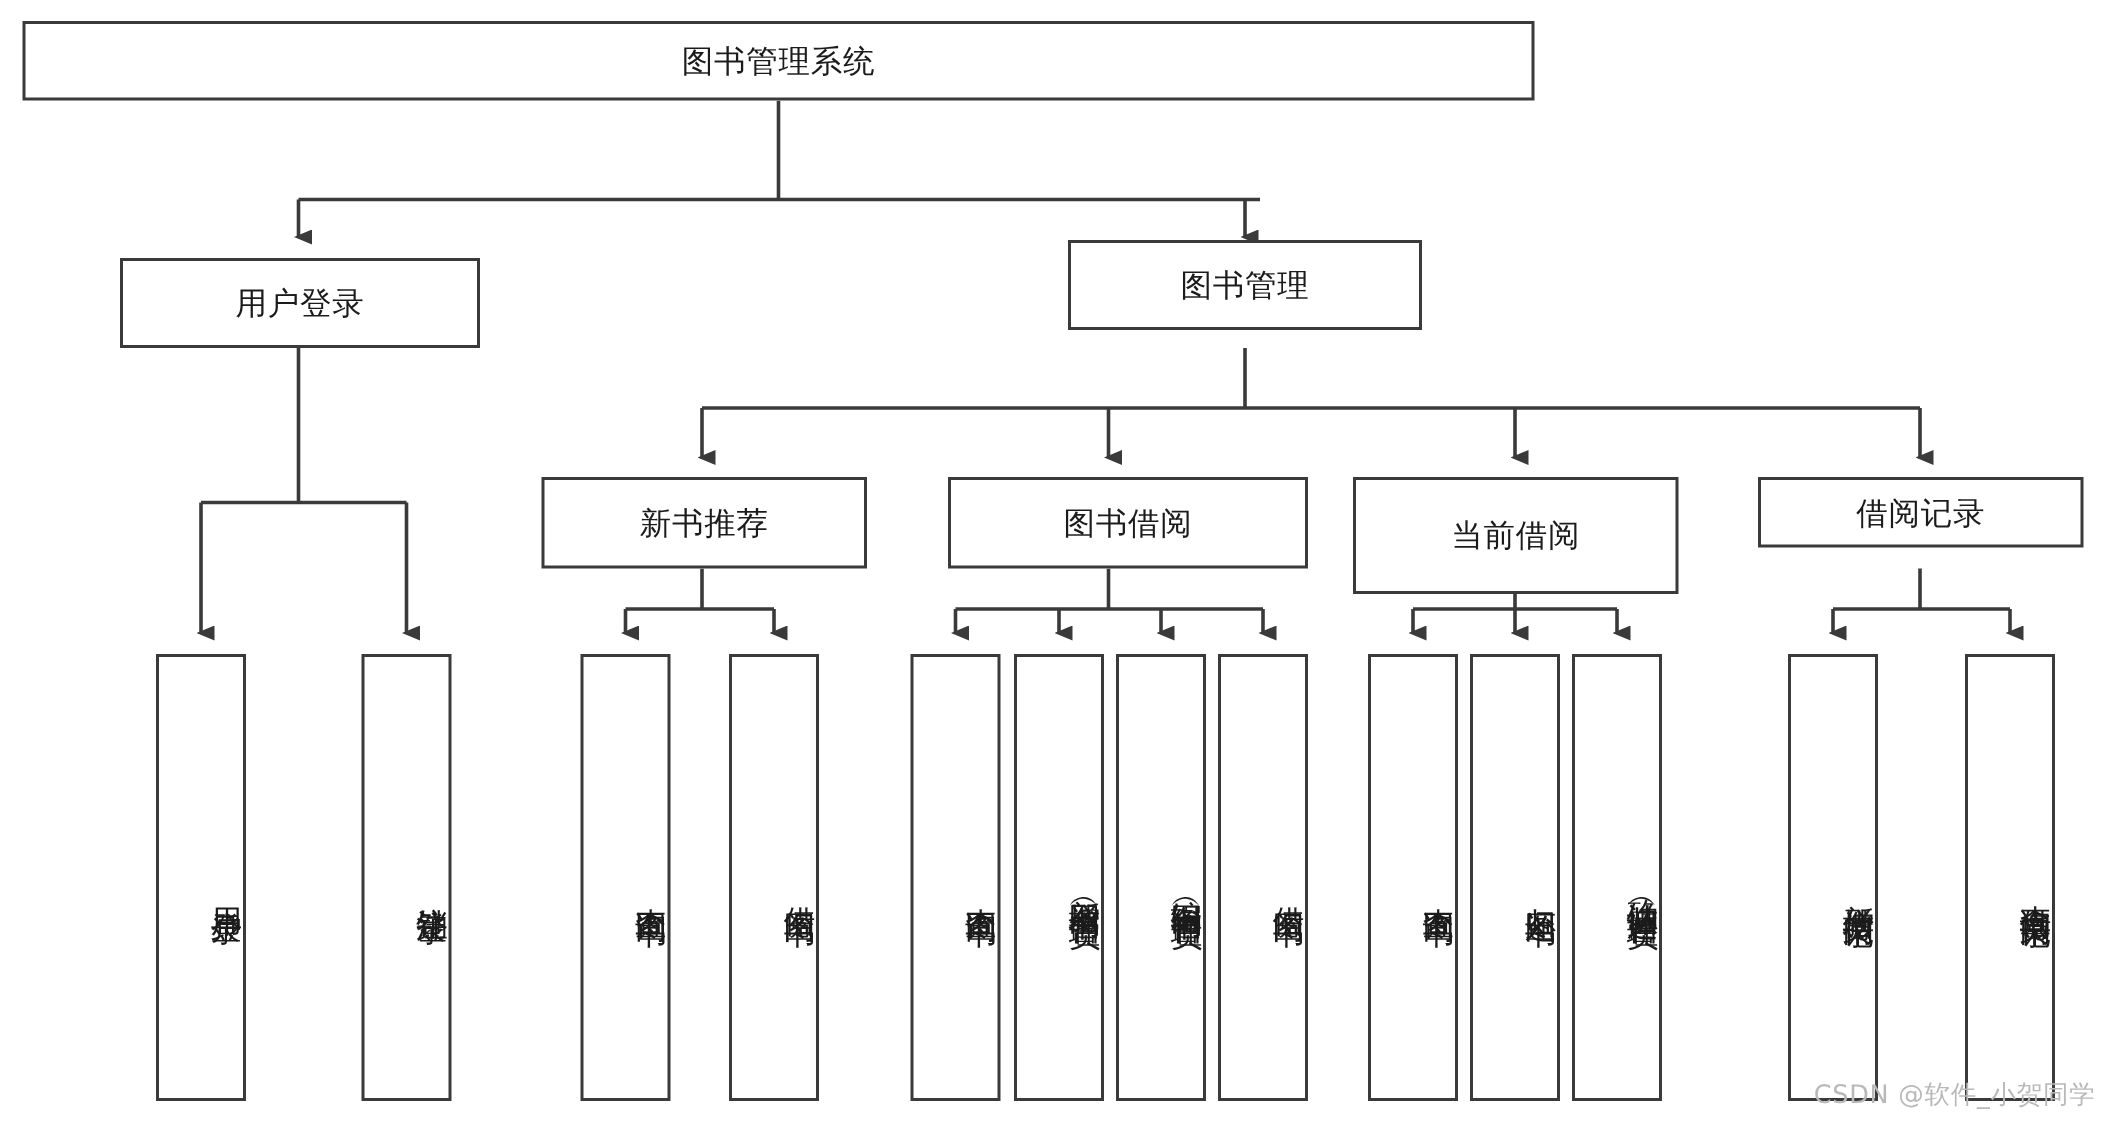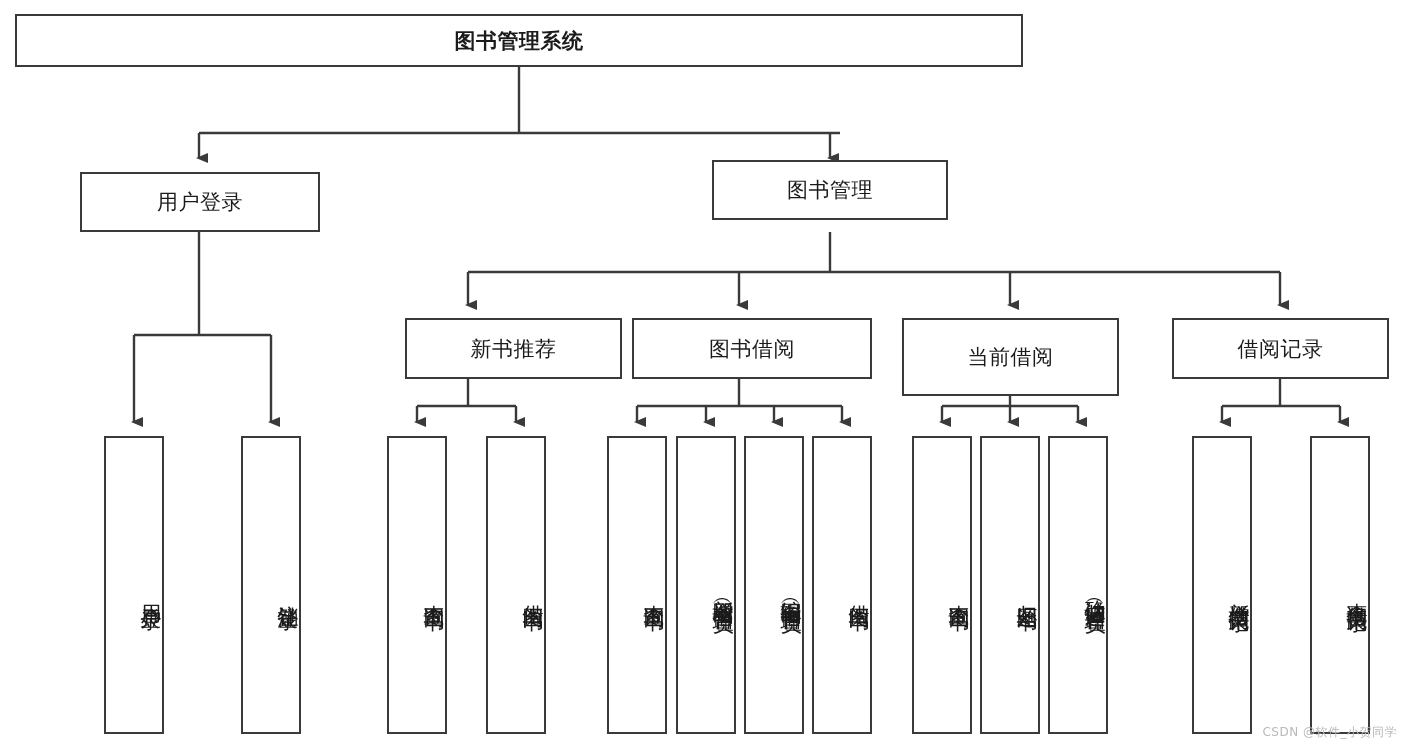--- a/index.html
+++ b/index.html
@@ -59,21 +59,21 @@
     stroke-width: 2.4;
     fill: none;
   }
   .arrowhead {
     fill: #3a3a3a;
   }
   #watermark {
     position: absolute;
     right: 8px;
     bottom: 6px;
-    font-size: 12px;
+    font-size: 17px;
     color: #b9b9b9;
     letter-spacing: 0.5px;
     white-space: nowrap;
     text-align: right;
   }
 </style>
 </head>
 <body>
 
 <div id="canvas">
@@ -119,41 +119,41 @@
     <path class="wire" d="M942,406 L942,422" marker-end="url(#arrow)"></path>
     <path class="wire" d="M1010,406 L1010,422" marker-end="url(#arrow)"></path>
     <path class="wire" d="M1078,406 L1078,422" marker-end="url(#arrow)"></path>
 
     <path class="wire" d="M1280,379 L1280,406"></path>
     <path class="wire" d="M1222,406 L1340,406"></path>
     <path class="wire" d="M1222,406 L1222,422" marker-end="url(#arrow)"></path>
     <path class="wire" d="M1340,406 L1340,422" marker-end="url(#arrow)"></path>
   </svg>
 
-  <div class="node horiz" style="left:15px; top:14px; width:1008px; height:53px;font-weight:bold;">
+  <div class="node horiz" style="left:15px; top:14px; width:1008px; height:53px;">
     <span>图书管理系统</span>
   </div>
 
   <div class="node horiz" style="left:80px; top:172px; width:240px; height:60px;">
     <span>用户登录</span>
   </div>
   <div class="node horiz" style="left:712px; top:160px; width:236px; height:60px;">
     <span>图书管理</span>
   </div>
 
-  <div class="node horiz" style="left:361px; top:318px; width:217px; height:61px;margin-left:44px;">
+  <div class="node horiz" style="left:361px; top:318px; width:217px; height:61px;">
     <span>新书推荐</span>
   </div>
   <div class="node horiz" style="left:632px; top:318px; width:240px; height:61px;">
     <span>图书借阅</span>
   </div>
   <div class="node horiz" style="left:902px; top:318px; width:217px; height:78px;">
     <span>当前借阅</span>
   </div>
-  <div class="node horiz" style="left:1172px; top:318px; width:217px; height:61px;">
+  <div class="node horiz" style="left:1172px; top:318px; width:217px; height:47px;">
     <span>借阅记录</span>
   </div>
 
   <div class="node vert" style="left:104px; top:436px; width:60px; height:298px;">
     <span class="vlabel">用户登录</span>
   </div>
   <div class="node vert" style="left:241px; top:436px; width:60px; height:298px;">
     <span class="vlabel">注销登录</span>
   </div>
 

